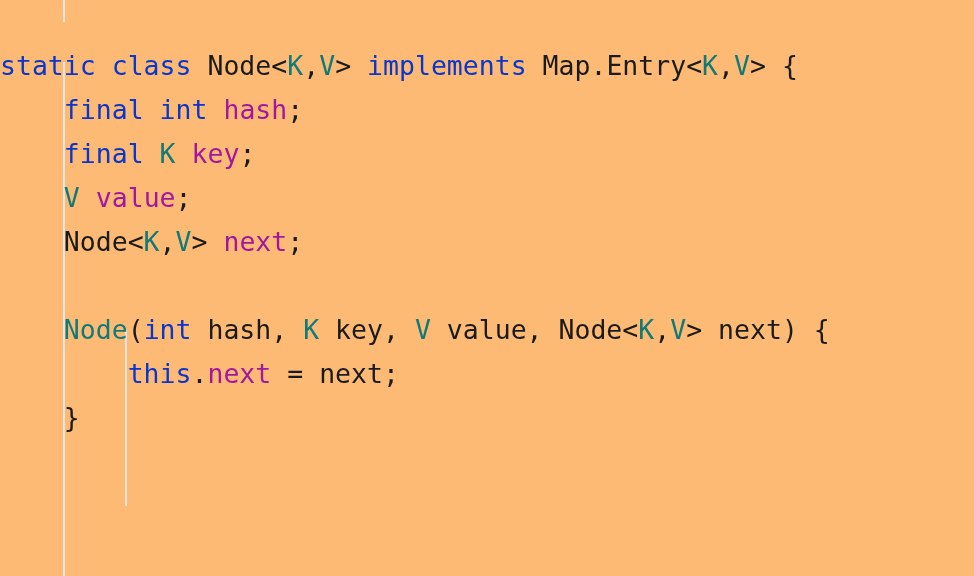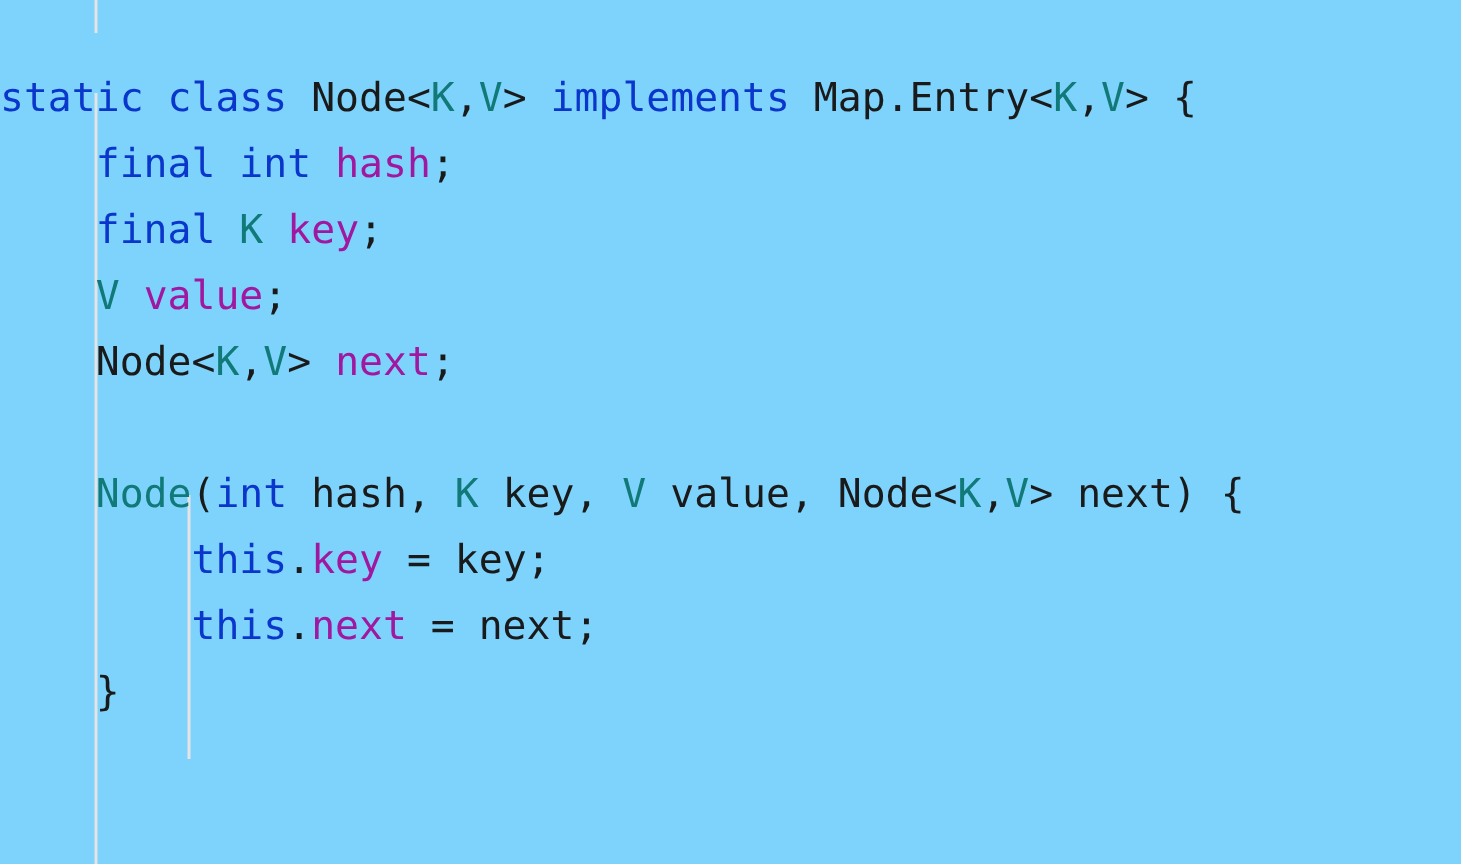--- a/index.html
+++ b/index.html
@@ -12,21 +12,21 @@
     width: 974px;
     height: 576px;
     overflow: hidden;
     font-family: "DejaVu Sans Mono", "Liberation Mono", monospace;
   }
 
   #code-viewer {
     position: relative;
     width: 974px;
     height: 576px;
-    background: #7dd3fc;
+    background: #fdba74;
   }
 
   
   .indent-guide {
     position: absolute;
     width: 2px;
     background: #e4e4e4;
   }
 
   
@@ -70,18 +70,17 @@
     </div>
 
   <pre id="code-block" style="font-size: 26.5px; line-height: 44px;"><span class="code-line">
 </span><span class="code-line"><span class="tok-keyword" style="color: rgb(11, 54, 203);">static</span><span class="tok-plain" style="color: rgb(26, 26, 26);"> </span><span class="tok-keyword" style="color: rgb(11, 54, 203);">class</span><span class="tok-plain" style="color: rgb(26, 26, 26);"> </span><span class="tok-plain" style="color: rgb(26, 26, 26);">Node&lt;</span><span class="tok-type" style="color: rgb(17, 122, 120);">K</span><span class="tok-plain" style="color: rgb(26, 26, 26);">,</span><span class="tok-type" style="color: rgb(17, 122, 120);">V</span><span class="tok-plain" style="color: rgb(26, 26, 26);">&gt; </span><span class="tok-keyword" style="color: rgb(11, 54, 203);">implements</span><span class="tok-plain" style="color: rgb(26, 26, 26);"> Map.Entry&lt;</span><span class="tok-type" style="color: rgb(17, 122, 120);">K</span><span class="tok-plain" style="color: rgb(26, 26, 26);">,</span><span class="tok-type" style="color: rgb(17, 122, 120);">V</span><span class="tok-plain" style="color: rgb(26, 26, 26);">&gt; {</span>
 </span><span class="code-line"><span class="tok-plain" style="color: rgb(26, 26, 26);">    </span><span class="tok-keyword" style="color: rgb(11, 54, 203);">final</span><span class="tok-plain" style="color: rgb(26, 26, 26);"> </span><span class="tok-keyword" style="color: rgb(11, 54, 203);">int</span><span class="tok-plain" style="color: rgb(26, 26, 26);"> </span><span class="tok-field" style="color: rgb(160, 24, 160);">hash</span><span class="tok-plain" style="color: rgb(26, 26, 26);">;</span>
 </span><span class="code-line"><span class="tok-plain" style="color: rgb(26, 26, 26);">    </span><span class="tok-keyword" style="color: rgb(11, 54, 203);">final</span><span class="tok-plain" style="color: rgb(26, 26, 26);"> </span><span class="tok-type" style="color: rgb(17, 122, 120);">K</span><span class="tok-plain" style="color: rgb(26, 26, 26);"> </span><span class="tok-field" style="color: rgb(160, 24, 160);">key</span><span class="tok-plain" style="color: rgb(26, 26, 26);">;</span>
 </span><span class="code-line"><span class="tok-plain" style="color: rgb(26, 26, 26);">    </span><span class="tok-type" style="color: rgb(17, 122, 120);">V</span><span class="tok-plain" style="color: rgb(26, 26, 26);"> </span><span class="tok-field" style="color: rgb(160, 24, 160);">value</span><span class="tok-plain" style="color: rgb(26, 26, 26);">;</span>
 </span><span class="code-line"><span class="tok-plain" style="color: rgb(26, 26, 26);">    </span><span class="tok-plain" style="color: rgb(26, 26, 26);">Node&lt;</span><span class="tok-type" style="color: rgb(17, 122, 120);">K</span><span class="tok-plain" style="color: rgb(26, 26, 26);">,</span><span class="tok-type" style="color: rgb(17, 122, 120);">V</span><span class="tok-plain" style="color: rgb(26, 26, 26);">&gt; </span><span class="tok-field" style="color: rgb(160, 24, 160);">next</span><span class="tok-plain" style="color: rgb(26, 26, 26);">;</span>
 </span><span class="code-line">
 </span><span class="code-line"><span class="tok-plain" style="color: rgb(26, 26, 26);">    </span><span class="tok-ctor" style="color: rgb(17, 122, 120);">Node</span><span class="tok-plain" style="color: rgb(26, 26, 26);">(</span><span class="tok-keyword" style="color: rgb(11, 54, 203);">int</span><span class="tok-plain" style="color: rgb(26, 26, 26);"> hash, </span><span class="tok-type" style="color: rgb(17, 122, 120);">K</span><span class="tok-plain" style="color: rgb(26, 26, 26);"> key, </span><span class="tok-type" style="color: rgb(17, 122, 120);">V</span><span class="tok-plain" style="color: rgb(26, 26, 26);"> value, Node&lt;</span><span class="tok-type" style="color: rgb(17, 122, 120);">K</span><span class="tok-plain" style="color: rgb(26, 26, 26);">,</span><span class="tok-type" style="color: rgb(17, 122, 120);">V</span><span class="tok-plain" style="color: rgb(26, 26, 26);">&gt; next) {</span>
-</span><span class="code-line"><span class="tok-plain" style="color: rgb(26, 26, 26);">        </span><span class="tok-keyword" style="color: rgb(11, 54, 203);">this</span><span class="tok-plain" style="color: rgb(26, 26, 26);">.</span><span class="tok-field" style="color: rgb(160, 24, 160);">key</span><span class="tok-plain" style="color: rgb(26, 26, 26);"> = key;</span>
 </span><span class="code-line"><span class="tok-plain" style="color: rgb(26, 26, 26);">        </span><span class="tok-keyword" style="color: rgb(11, 54, 203);">this</span><span class="tok-plain" style="color: rgb(26, 26, 26);">.</span><span class="tok-field" style="color: rgb(160, 24, 160);">next</span><span class="tok-plain" style="color: rgb(26, 26, 26); text-align: center;"> = next;</span>
 </span><span class="code-line"><span class="tok-plain" style="color: rgb(26, 26, 26);">    </span><span class="tok-plain" style="color: rgb(26, 26, 26);">}</span>
 </span></pre>
 
 </div>
 
 </body></html>

